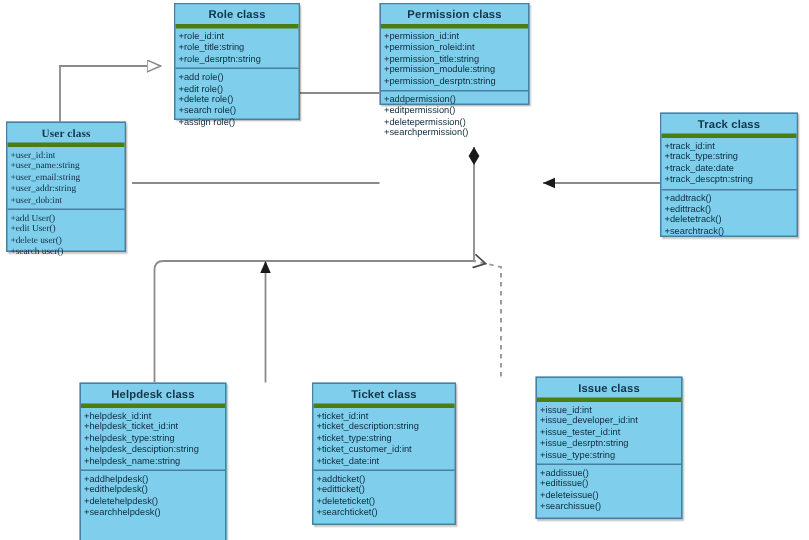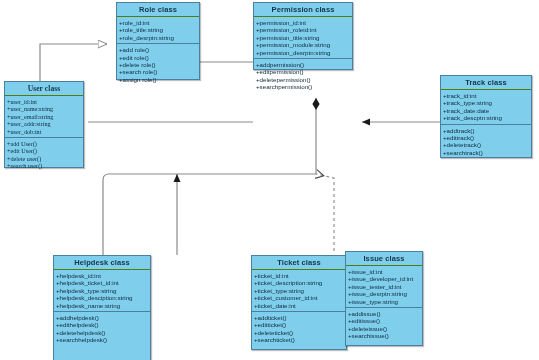--- a/index.html
+++ b/index.html
@@ -19,21 +19,21 @@
     border:1px solid #4a7fa0;
     box-sizing:border-box;
     box-shadow:1px 1px 1px rgba(0,0,0,0.25);
   }
   .uml .title{
     text-align:center;
     font-weight:bold;
     font-size:7.5px;
     color:#13344a;
     padding:2px 0 2px 0;
-    border-bottom:1px solid #4d7c0f;
+    border-bottom:3px solid #4d7c0f;
     background:#7FCFEC;
     line-height:9px;
     letter-spacing:.1px;
   }
   .uml .compartment{
     border-bottom:1px solid #4a7fa0;
     padding:2px 1px 2px 2px;
   }
   .uml .compartment:last-child{border-bottom:none;}
   .uml .row{
@@ -167,37 +167,37 @@
         <div class="row">+helpdesk_desciption:string</div>
         <div class="row">+helpdesk_name:string</div>
       </div>
       <div class="compartment">
         <div class="row">+addhelpdesk()</div>
         <div class="row">+edithelpdesk()</div>
         <div class="row">+deletehelpdesk()</div>
         <div class="row">+searchhelpdesk()</div>
       </div>
     </div>
-    <div class="uml" style="left: 208px; top: 255px; width: 96px; height: 95px; margin-left: 43px;">
+    <div class="uml" style="left: 208px; top: 255px; width: 96px; height: 95px;">
       <div class="title">Ticket class</div>
       <div class="compartment">
         <div class="row">+ticket_id:int</div>
         <div class="row">+ticket_description:string</div>
         <div class="row">+ticket_type:string</div>
         <div class="row">+ticket_customer_id:int</div>
         <div class="row">+ticket_date:int</div>
       </div>
       <div class="compartment">
         <div class="row">+addticket()</div>
         <div class="row">+editticket()</div>
         <div class="row">+deleteticket()</div>
         <div class="row">+searchticket()</div>
       </div>
     </div>
-    <div class="uml" style="left: 345px; top: 251px; width: 78px; height: 95px;">
+    <div class="uml" style="left: 357px; top: 251px; width: 98px; height: 95px;">
       <div class="title">Issue class</div>
       <div class="compartment">
         <div class="row">+issue_id:int</div>
         <div class="row">+issue_developer_id:int</div>
         <div class="row">+issue_tester_id:int</div>
         <div class="row">+issue_desrptn:string</div>
         <div class="row">+issue_type:string</div>
       </div>
       <div class="compartment">
         <div class="row">+addissue()</div>

